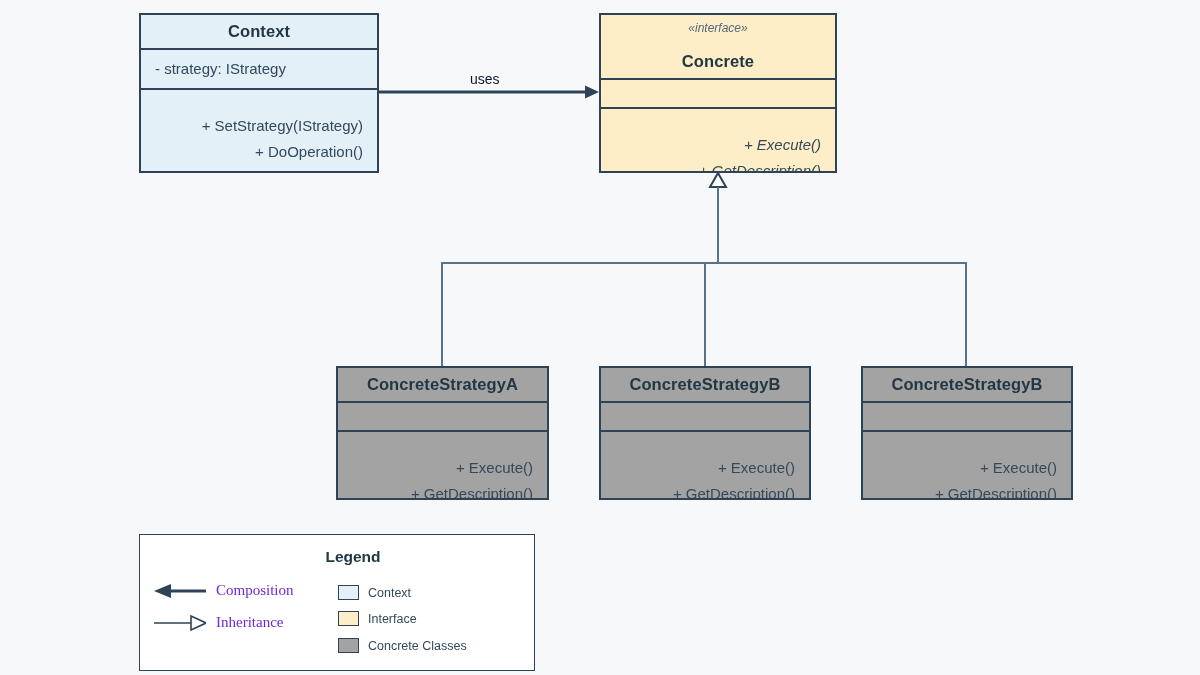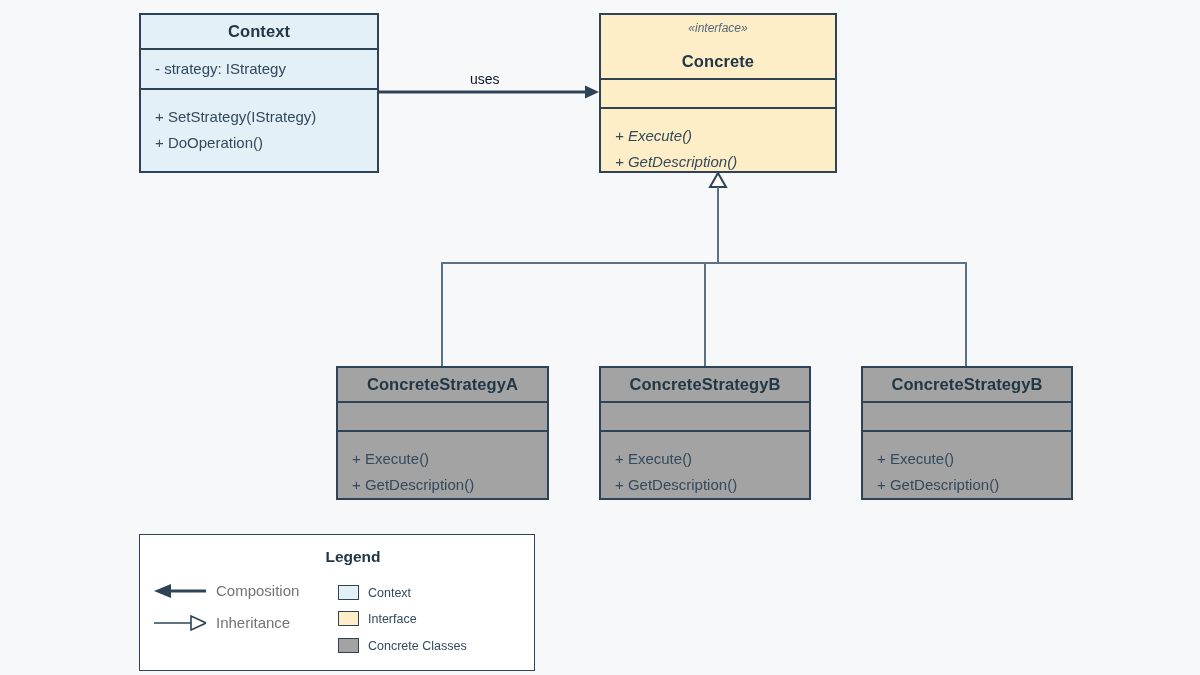--- a/index.html
+++ b/index.html
@@ -67,21 +67,22 @@
     box-sizing: border-box;
     border-bottom: 2px solid #2e4456;
     padding: 6px 14px;
   }
   .uml-attrs.empty {
     padding: 0;
     height: 29px;
   }
   .uml-ops {
     box-sizing: border-box;
-    padding: 14px 14px 10px 14px;
+    padding: 23px 14px 10px 14px;
+    text-align: right;
   }
   .uml-row {
     font-size: 15px;
     line-height: 26px;
     white-space: nowrap;
     color: #33495c;
   }
   .uml-row.italic { font-style: italic; }
 
   
@@ -130,22 +131,23 @@
     left: 14px;
     display: flex;
     align-items: center;
     gap: 10px;
   }
   #legend-arrow-0 { top: 47px; }
   #legend-arrow-1 { top: 79px; }
   .legend-arrow-svg { display: block; }
   .legend-arrow-text {
     font-size: 15px;
-    color: #737373;
-    white-space: nowrap;
+    color: #6d28d9;
+    white-space: nowrap;
+    font-family: Liberation Serif, serif;
   }
   .legend-swatch-row {
     position: absolute;
     left: 198px;
     display: flex;
     align-items: center;
     gap: 9px;
   }
   #legend-swatch-0 { top: 50px; }
   #legend-swatch-1 { top: 76px; }

